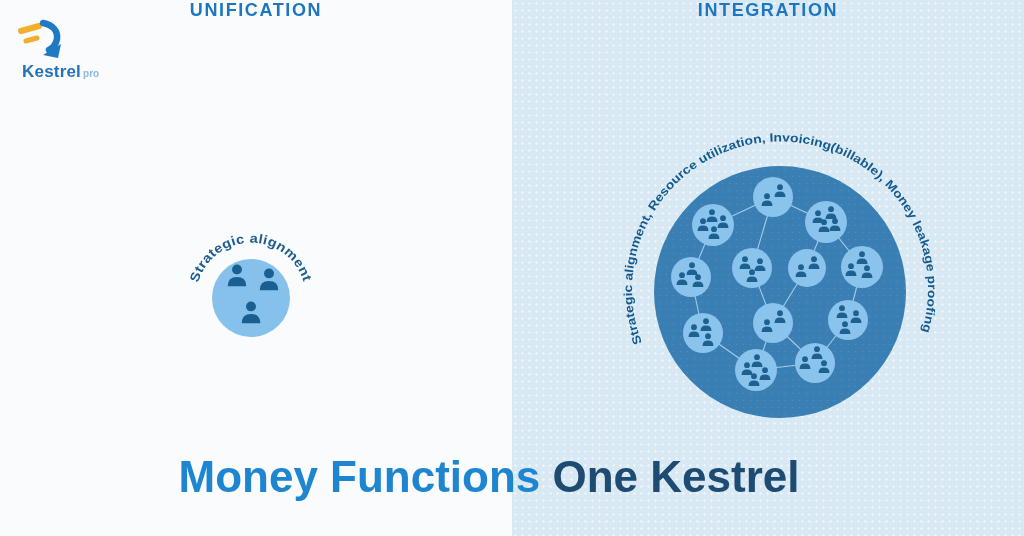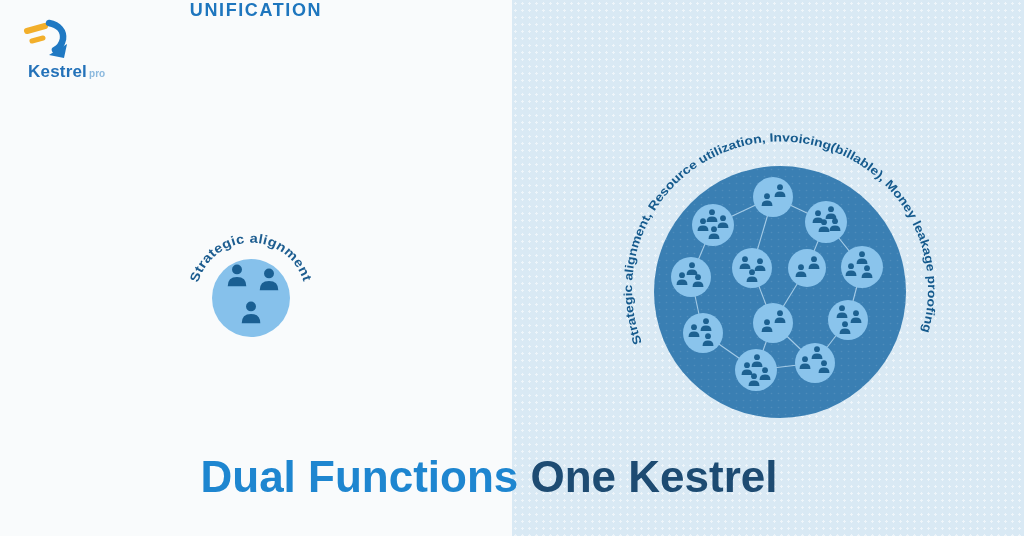--- a/index.html
+++ b/index.html
@@ -16,21 +16,21 @@
   .canvas{position:absolute;inset:0;width:1024px;height:536px}
   .bg-half{position:absolute;top:0;height:536px;width:512px}
   .bg-half.left{left:0;background:var(--bg-left)}
   .bg-half.right{left:512px;background-color:var(--bg-right);
     background-image:radial-gradient(rgba(255,255,255,.55) 1px, rgba(255,255,255,0) 1.2px);
     background-size:7px 7px}
   .panel-heading{position:absolute;width:512px;text-align:center;
     font-size:18px;font-weight:bold;letter-spacing:1.6px;color:var(--heading-blue)}
   .heading-left{left:0;top:96}
   .heading-right{left:512px;top:98}
-  .logo{position:absolute;left:20px;top:16px;width:120px}
+  .logo{position:absolute;left:14px;top:16px;width:120px}
   .logo-mark{display:block}
   .logo-text{position:absolute;left:8px;top:46px;white-space:nowrap}
   .brand{font-size:17px;font-weight:bold;color:var(--brand-blue);letter-spacing:.2px}
   .brand-suffix{font-size:10px;font-weight:bold;color:var(--brand-light);margin-left:2px}
   .diagram-svg{position:absolute;left:0;top:0}
   .node-light{fill:var(--node-fill)}
   .circle-left-fill{fill:var(--circle-light)}
   .big-circle{fill:var(--circle-dark)}
   .link-line{stroke:var(--link-color);stroke-width:1.1;opacity:.85}
   .person-left{fill:var(--person-dark)}
@@ -57,20 +57,21 @@
       <path d="M 11 25 L 22 22" stroke="var(--logo-yellow)" stroke-width="5" stroke-linecap="round" fill="none"></path>
       <path d="M 28 7 C 38 9 43 15 42 23 C 41 28 38 32 34 34" stroke="var(--logo-blue)" stroke-width="6.5" stroke-linecap="round" fill="none"></path>
       <path d="M 28 39 L 46 28 L 43 42 Z" fill="var(--logo-blue)"></path>
     </svg>
     <div class="logo-text">
       <span class="brand">Kestrel</span><span class="brand-suffix">pro</span>
     </div>
   </div>
 
   <div class="panel-heading heading-left">UNIFICATION</div>
+  <div class="panel-heading heading-right">INTEGRATION</div>
 
   <svg class="diagram-svg" width="1024" height="536" viewBox="0 0 1024 536" xmlns="http://www.w3.org/2000/svg" xmlns:xlink="http://www.w3.org/1999/xlink">
     <defs>
       <path id="arc-left" d="M 198 283 A 55 55 0 0 1 304 283" fill="none"></path>
       <path id="arc-right" d="M 642 343 A 148 148 0 1 1 918 343" fill="none"></path>
       <pattern id="dots" width="7" height="7" patternUnits="userSpaceOnUse">
         <circle cx="1.5" cy="1.5" r="0.8" fill="rgba(255,255,255,0.10)"></circle>
       </pattern>
     </defs>
 
@@ -265,16 +266,16 @@
 
     <text class="arc-left-text">
       <textPath href="#arc-left" xlink:href="#arc-left" textLength="142" lengthAdjust="spacingAndGlyphs">Strategic alignment</textPath>
     </text>
     <text class="arc-right-text">
       <textPath href="#arc-right" xlink:href="#arc-right" textLength="562" lengthAdjust="spacingAndGlyphs">Strategic alignment, Resource utilization, Invoicing(billable), Money leakage proofing</textPath>
     </text>
   </svg>
 
   <div class="title">
-    <span class="part1">Dual Functions</span><span> </span><span class="part2">One Kestrel</span>
+    <span class="part1">Money Functions</span><span> </span><span class="part2">One Kestrel</span>
   </div>
 
 </div>
 
 </body></html>

